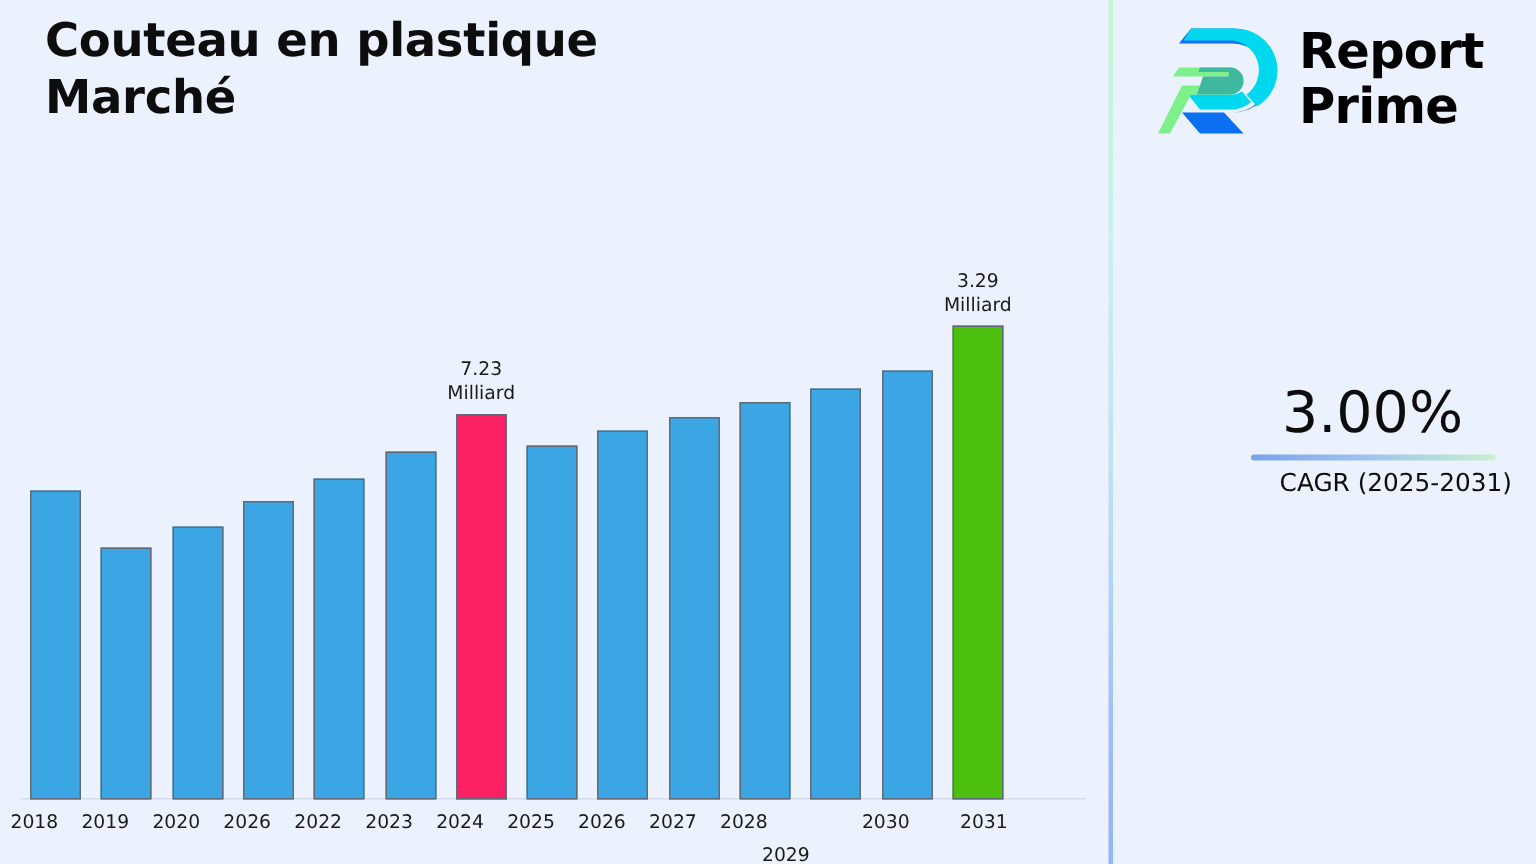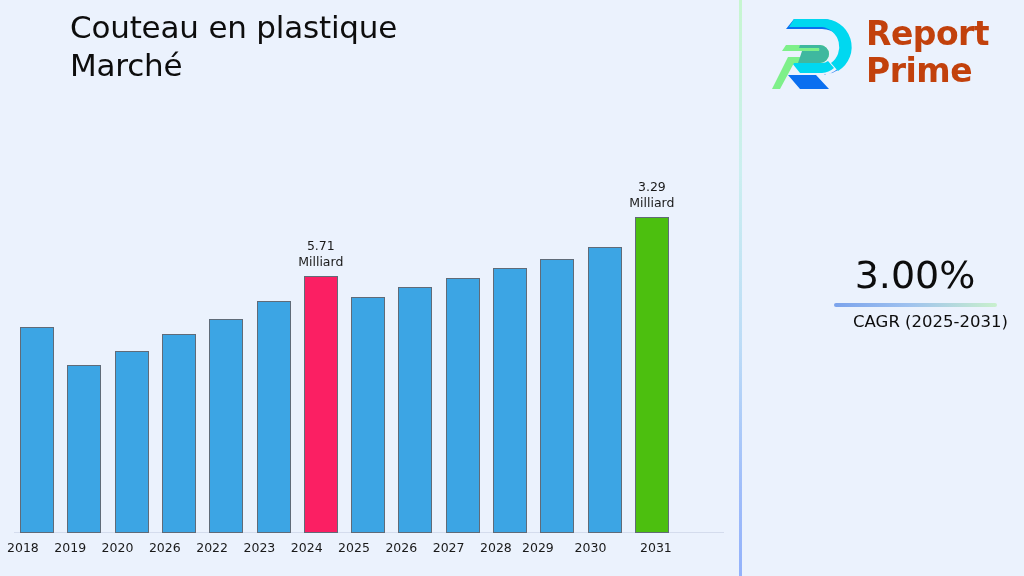--- a/index.html
+++ b/index.html
@@ -22,24 +22,23 @@
 
   
   #title {
     position: absolute;
     left: 30px;
     top: 8px;
     width: 660px;
     font-size: 31px;
     line-height: 38px;
     color: #0d0d0d;
-    font-weight: 400;
+    font-weight: 700;
     white-space: pre-line;
     letter-spacing: -0.2px;
-    margin-left: 40px;
   }
 
   
   #divider {
     position: absolute;
     left: 739px;
     top: 0;
     width: 3px;
     height: 576px;
     background: linear-gradient(to bottom, #c6f6cf 0%, #cbeff0 30%, #bcdcf7 60%, #9fbdfa 85%, #93b2fb 100%);
@@ -121,21 +120,21 @@
     width: 86px;
     height: 78px;
   }
   #logo-text {
     position: absolute;
     left: 94px;
     top: 3px;
     font-size: 33px;
     line-height: 37px;
     font-weight: 700;
-    color: #c2410c;
+    color: #000000;
     white-space: pre-line;
     letter-spacing: -0.5px;
   }
 
   
   #cagr-block {
     position: absolute;
     left: 0;
     top: 252px;
     width: 282px;
@@ -180,33 +179,33 @@
       <div class="tick" style="left: 54.3px;">2019</div>
       <div class="bar blue" style="left: 114.6px; width: 34px; height: 181.848px; background: rgb(60, 165, 228);"></div>
       <div class="tick" style="left: 101.6px;">2020</div>
       <div class="bar blue" style="left: 161.9px; width: 34px; height: 198.964px; background: rgb(60, 165, 228);"></div>
       <div class="tick" style="left: 148.9px;">2026</div>
       <div class="bar blue" style="left: 209.2px; width: 34px; height: 213.939px; background: rgb(60, 165, 228);"></div>
       <div class="tick" style="left: 196.2px;">2022</div>
       <div class="bar blue" style="left: 256.5px; width: 34px; height: 231.589px; background: rgb(60, 165, 228);"></div>
       <div class="tick" style="left: 243.5px;">2023</div>
       <div class="bar pink" style="left: 303.8px; width: 34px; height: 256.727px; background: rgb(251, 31, 99);"></div>
-      <div class="bar-label" style="left: 275.8px; top: 238.273px;">5.71
+      <div class="bar-label" style="left: 275.8px; top: 238.273px;">7.23
 Milliard</div>
       <div class="tick" style="left: 290.8px;">2024</div>
       <div class="bar blue" style="left: 351.1px; width: 34px; height: 236.403px; background: rgb(60, 165, 228);"></div>
       <div class="tick" style="left: 338.1px;">2025</div>
       <div class="bar blue" style="left: 398.4px; width: 34px; height: 246.03px; background: rgb(60, 165, 228);"></div>
       <div class="tick" style="left: 385.4px;">2026</div>
       <div class="bar blue" style="left: 445.7px; width: 34px; height: 255.123px; background: rgb(60, 165, 228);"></div>
       <div class="tick" style="left: 432.7px;">2027</div>
       <div class="bar blue" style="left: 493px; width: 34px; height: 264.75px; background: rgb(60, 165, 228);"></div>
       <div class="tick" style="left: 480px;">2028</div>
       <div class="bar blue" style="left: 540.3px; width: 34px; height: 274.377px; background: rgb(60, 165, 228);"></div>
-      <div class="tick" style="left: 522px;">2029</div>
+      <div class="tick" style="left: 508px; margin-top: 22px;">2029</div>
       <div class="bar blue" style="left: 587.6px; width: 34px; height: 286.144px; background: rgb(60, 165, 228);"></div>
       <div class="tick" style="left: 574.6px;">2030</div>
       <div class="bar green" style="left: 634.9px; width: 34px; height: 315.561px; background: rgb(76, 191, 15);"></div>
       <div class="bar-label" style="left: 606.9px; top: 179.439px;">3.29
 Milliard</div>
       <div class="tick" style="left: 640px;">2031</div>
     </div>
 
   <div id="divider"></div>
 

